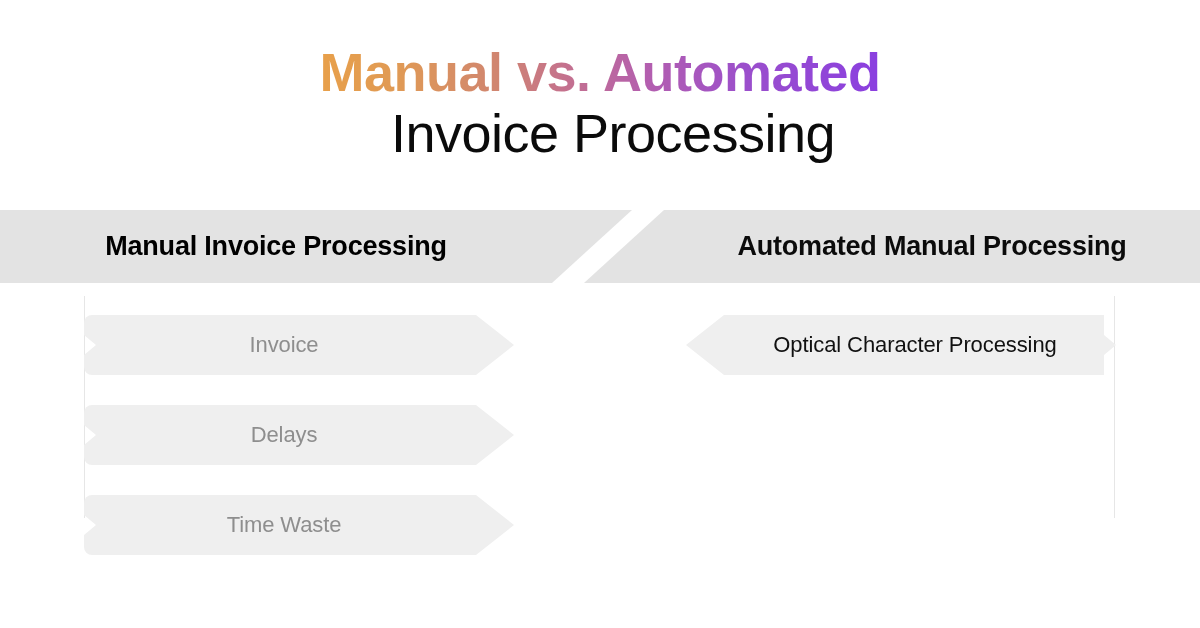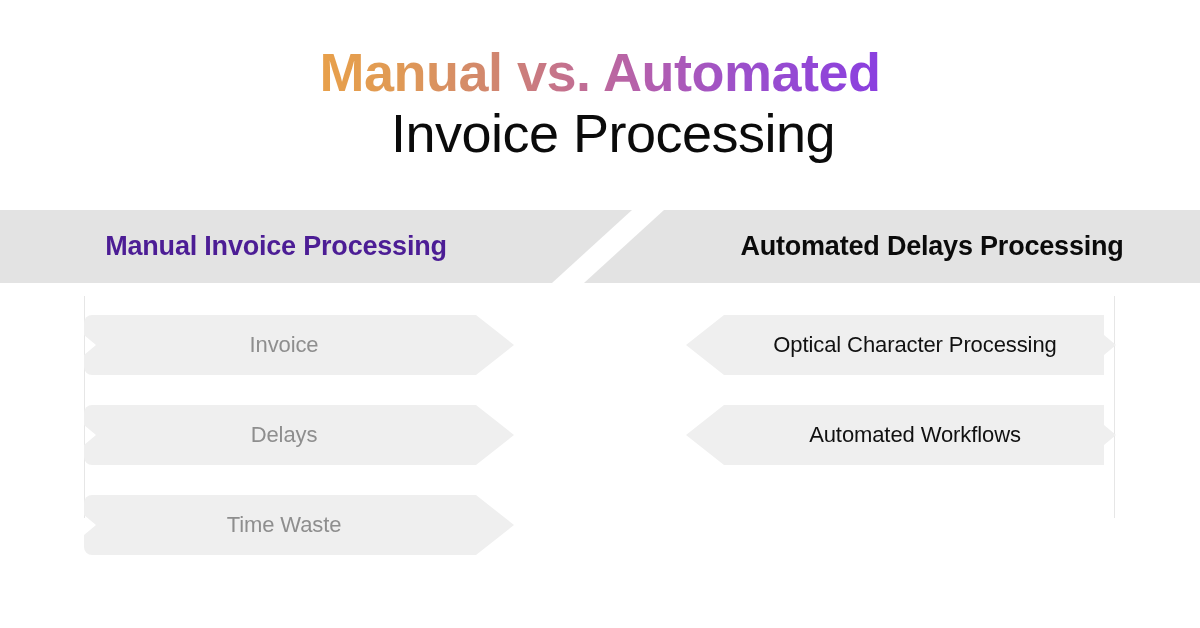--- a/index.html
+++ b/index.html
@@ -65,21 +65,21 @@
   .band-right {
     left:584px; width:616px;
     justify-content:center;
     padding-left:80px;
     clip-path:polygon(80px 0, 616px 0, 616px 73px, 0 73px);
   }
   .band-title {
     font-size:27px; font-weight:700; letter-spacing:-0.2px;
     white-space:nowrap;
   }
-  .band-title.manual   { color:#4c1d95; }
+  .band-title.manual   { color:#000000; }
   .band-title.automated{ color:#0b0b0b; }
 
   
   .guide {
     position:absolute; width:1px; background:#E6E6E6;
   }
   .guide-left  { left:84px;   top:296px; height:222px; }
   .guide-right { left:1114px; top:296px; height:222px; }
 
   
@@ -145,21 +145,21 @@
   <div class="title-block">
     <div class="title-line1">Manual vs. Automated</div>
     <div class="title-line2">Invoice Processing</div>
   </div>
 
   <div class="header-band">
     <div class="band-half band-left">
       <span class="band-title manual">Manual Invoice Processing</span>
     </div>
     <div class="band-half band-right">
-      <span class="band-title automated">Automated Delays Processing</span>
+      <span class="band-title automated">Automated Manual Processing</span>
     </div>
   </div>
 
   <div class="guide guide-left"></div>
   <div class="guide guide-right"></div>
 
   <div class="columns">
 
     <div class="col col-left">
       <div class="row">
@@ -170,20 +170,17 @@
       </div>
       <div class="row">
         <div class="pill pill-left">Time Waste</div>
       </div>
     </div>
 
     <div class="col col-right">
       <div class="row">
         <div class="pill pill-right">Optical Character Processing</div>
       </div>
-      <div class="row">
-        <div class="pill pill-right">Automated Workflows</div>
-      </div>
     </div>
 
   </div>
 
 </div>
 
 </body></html>

